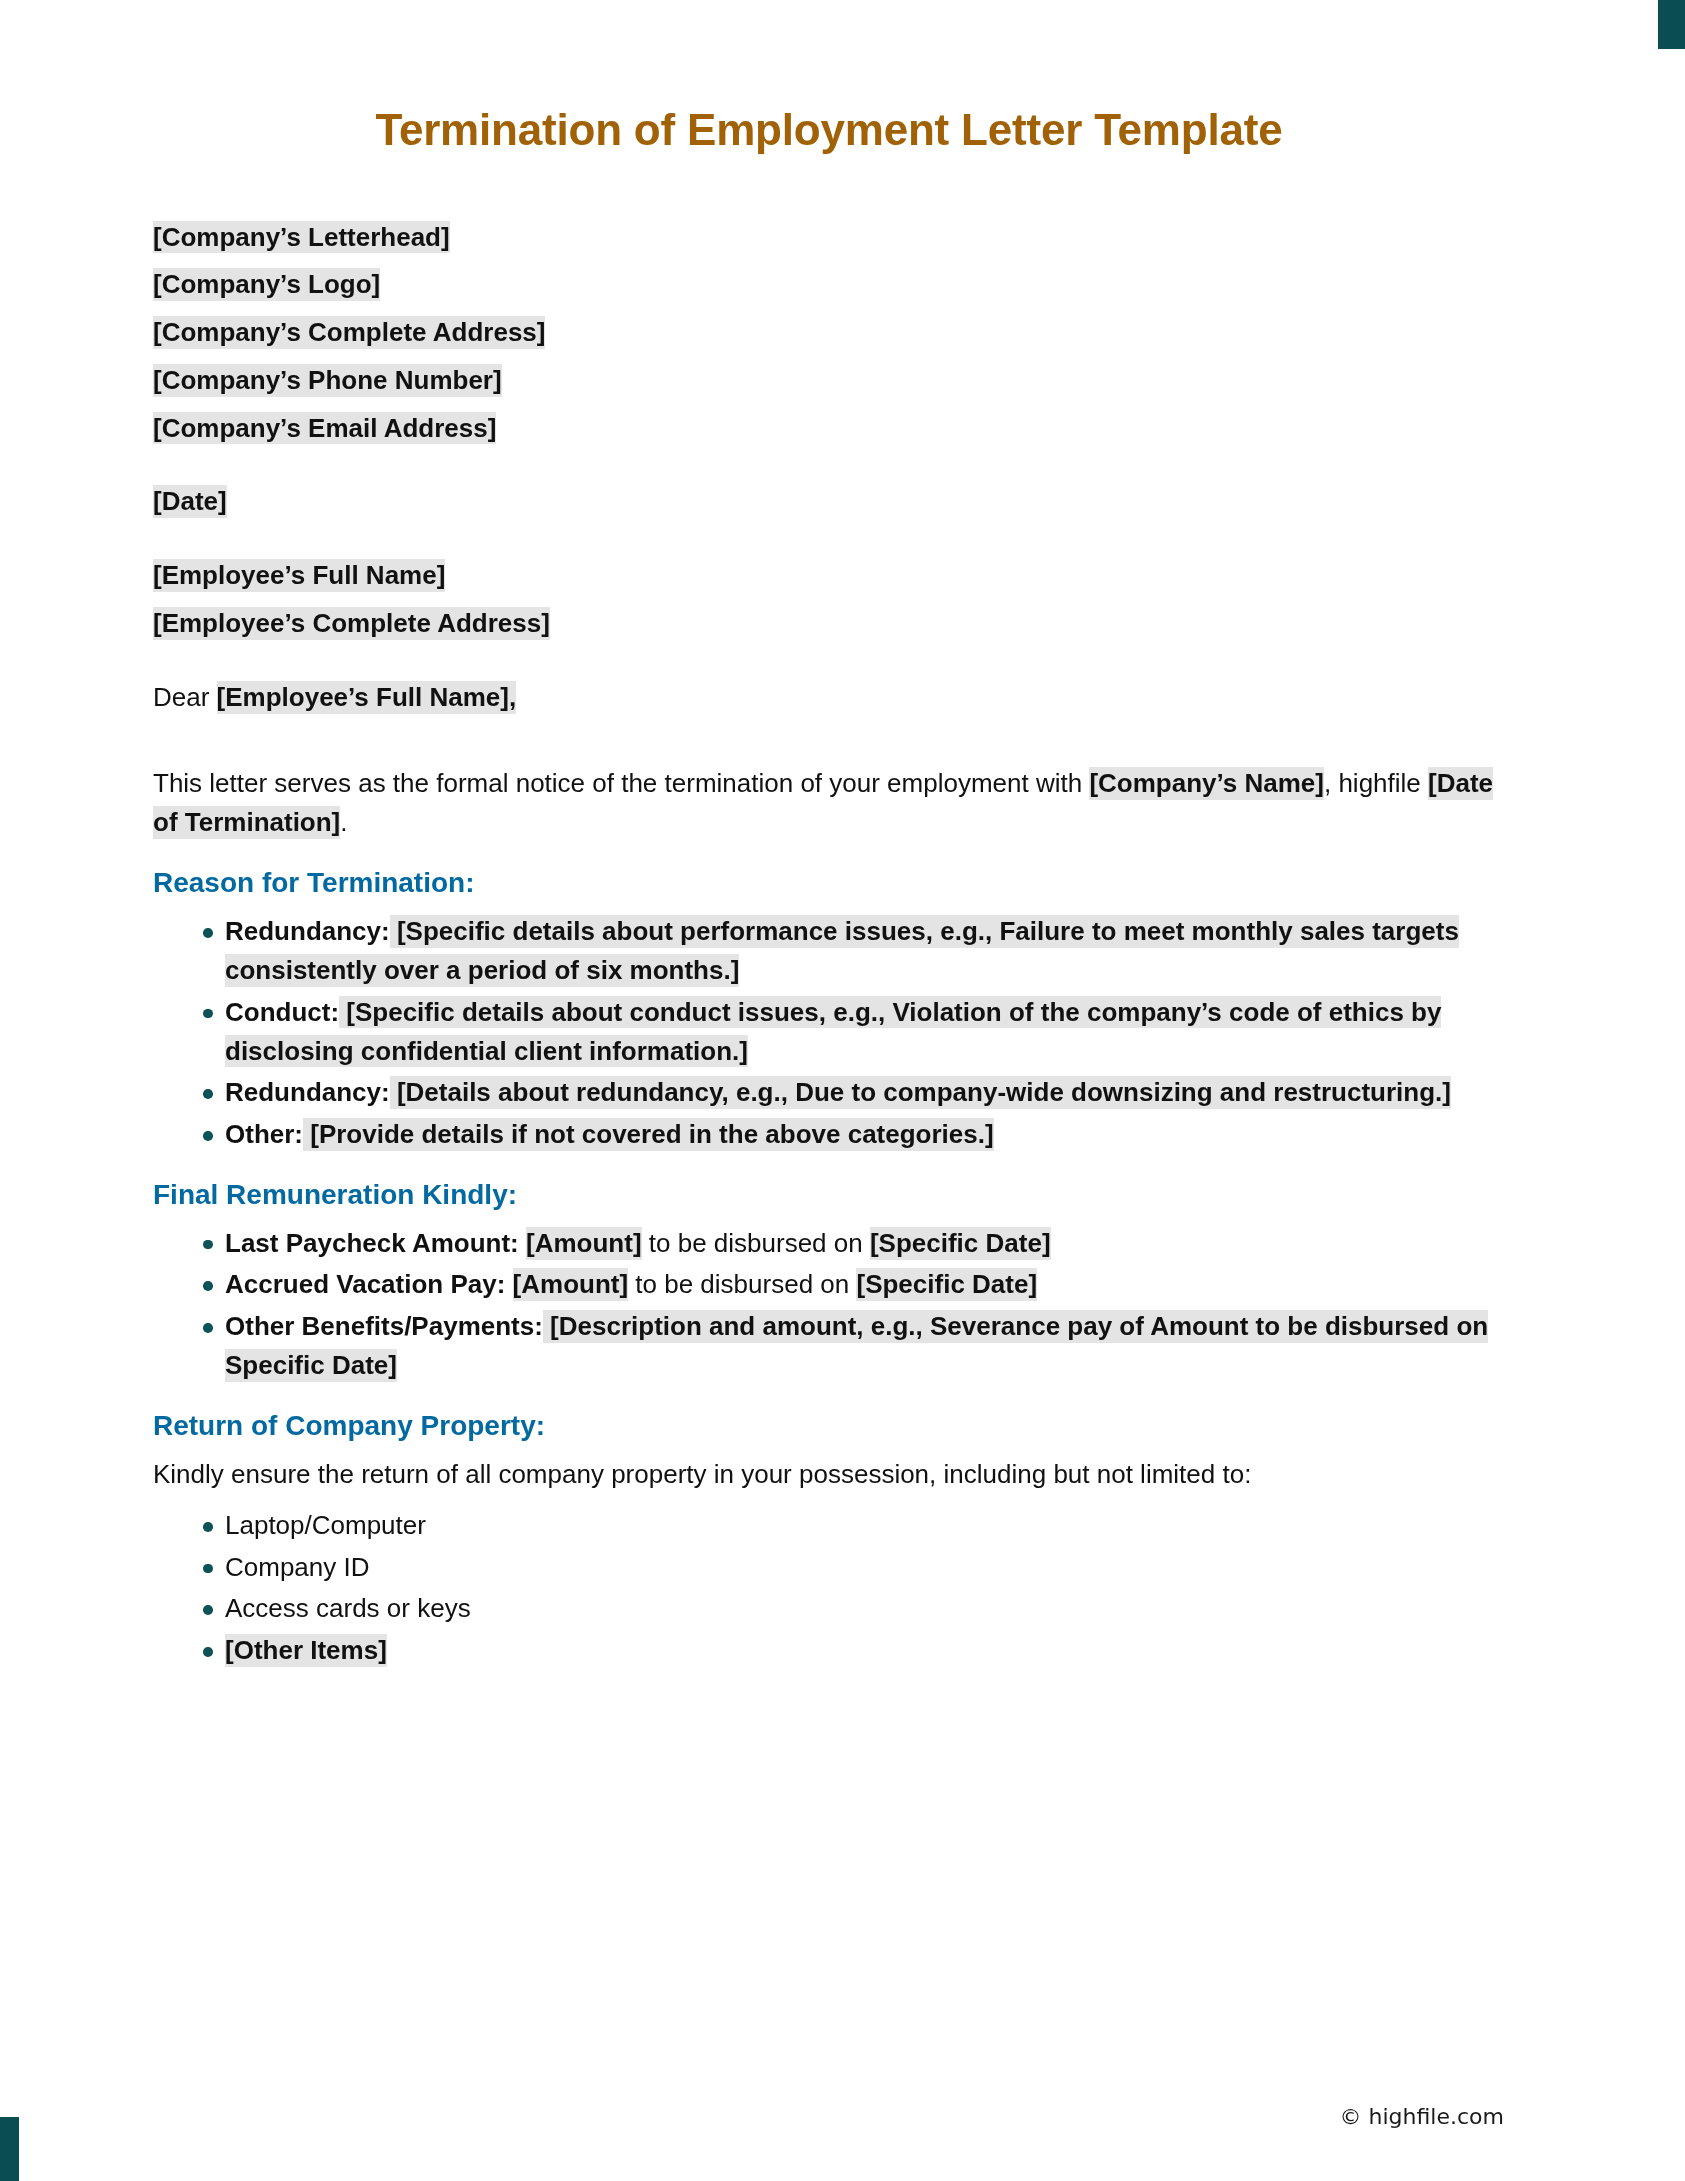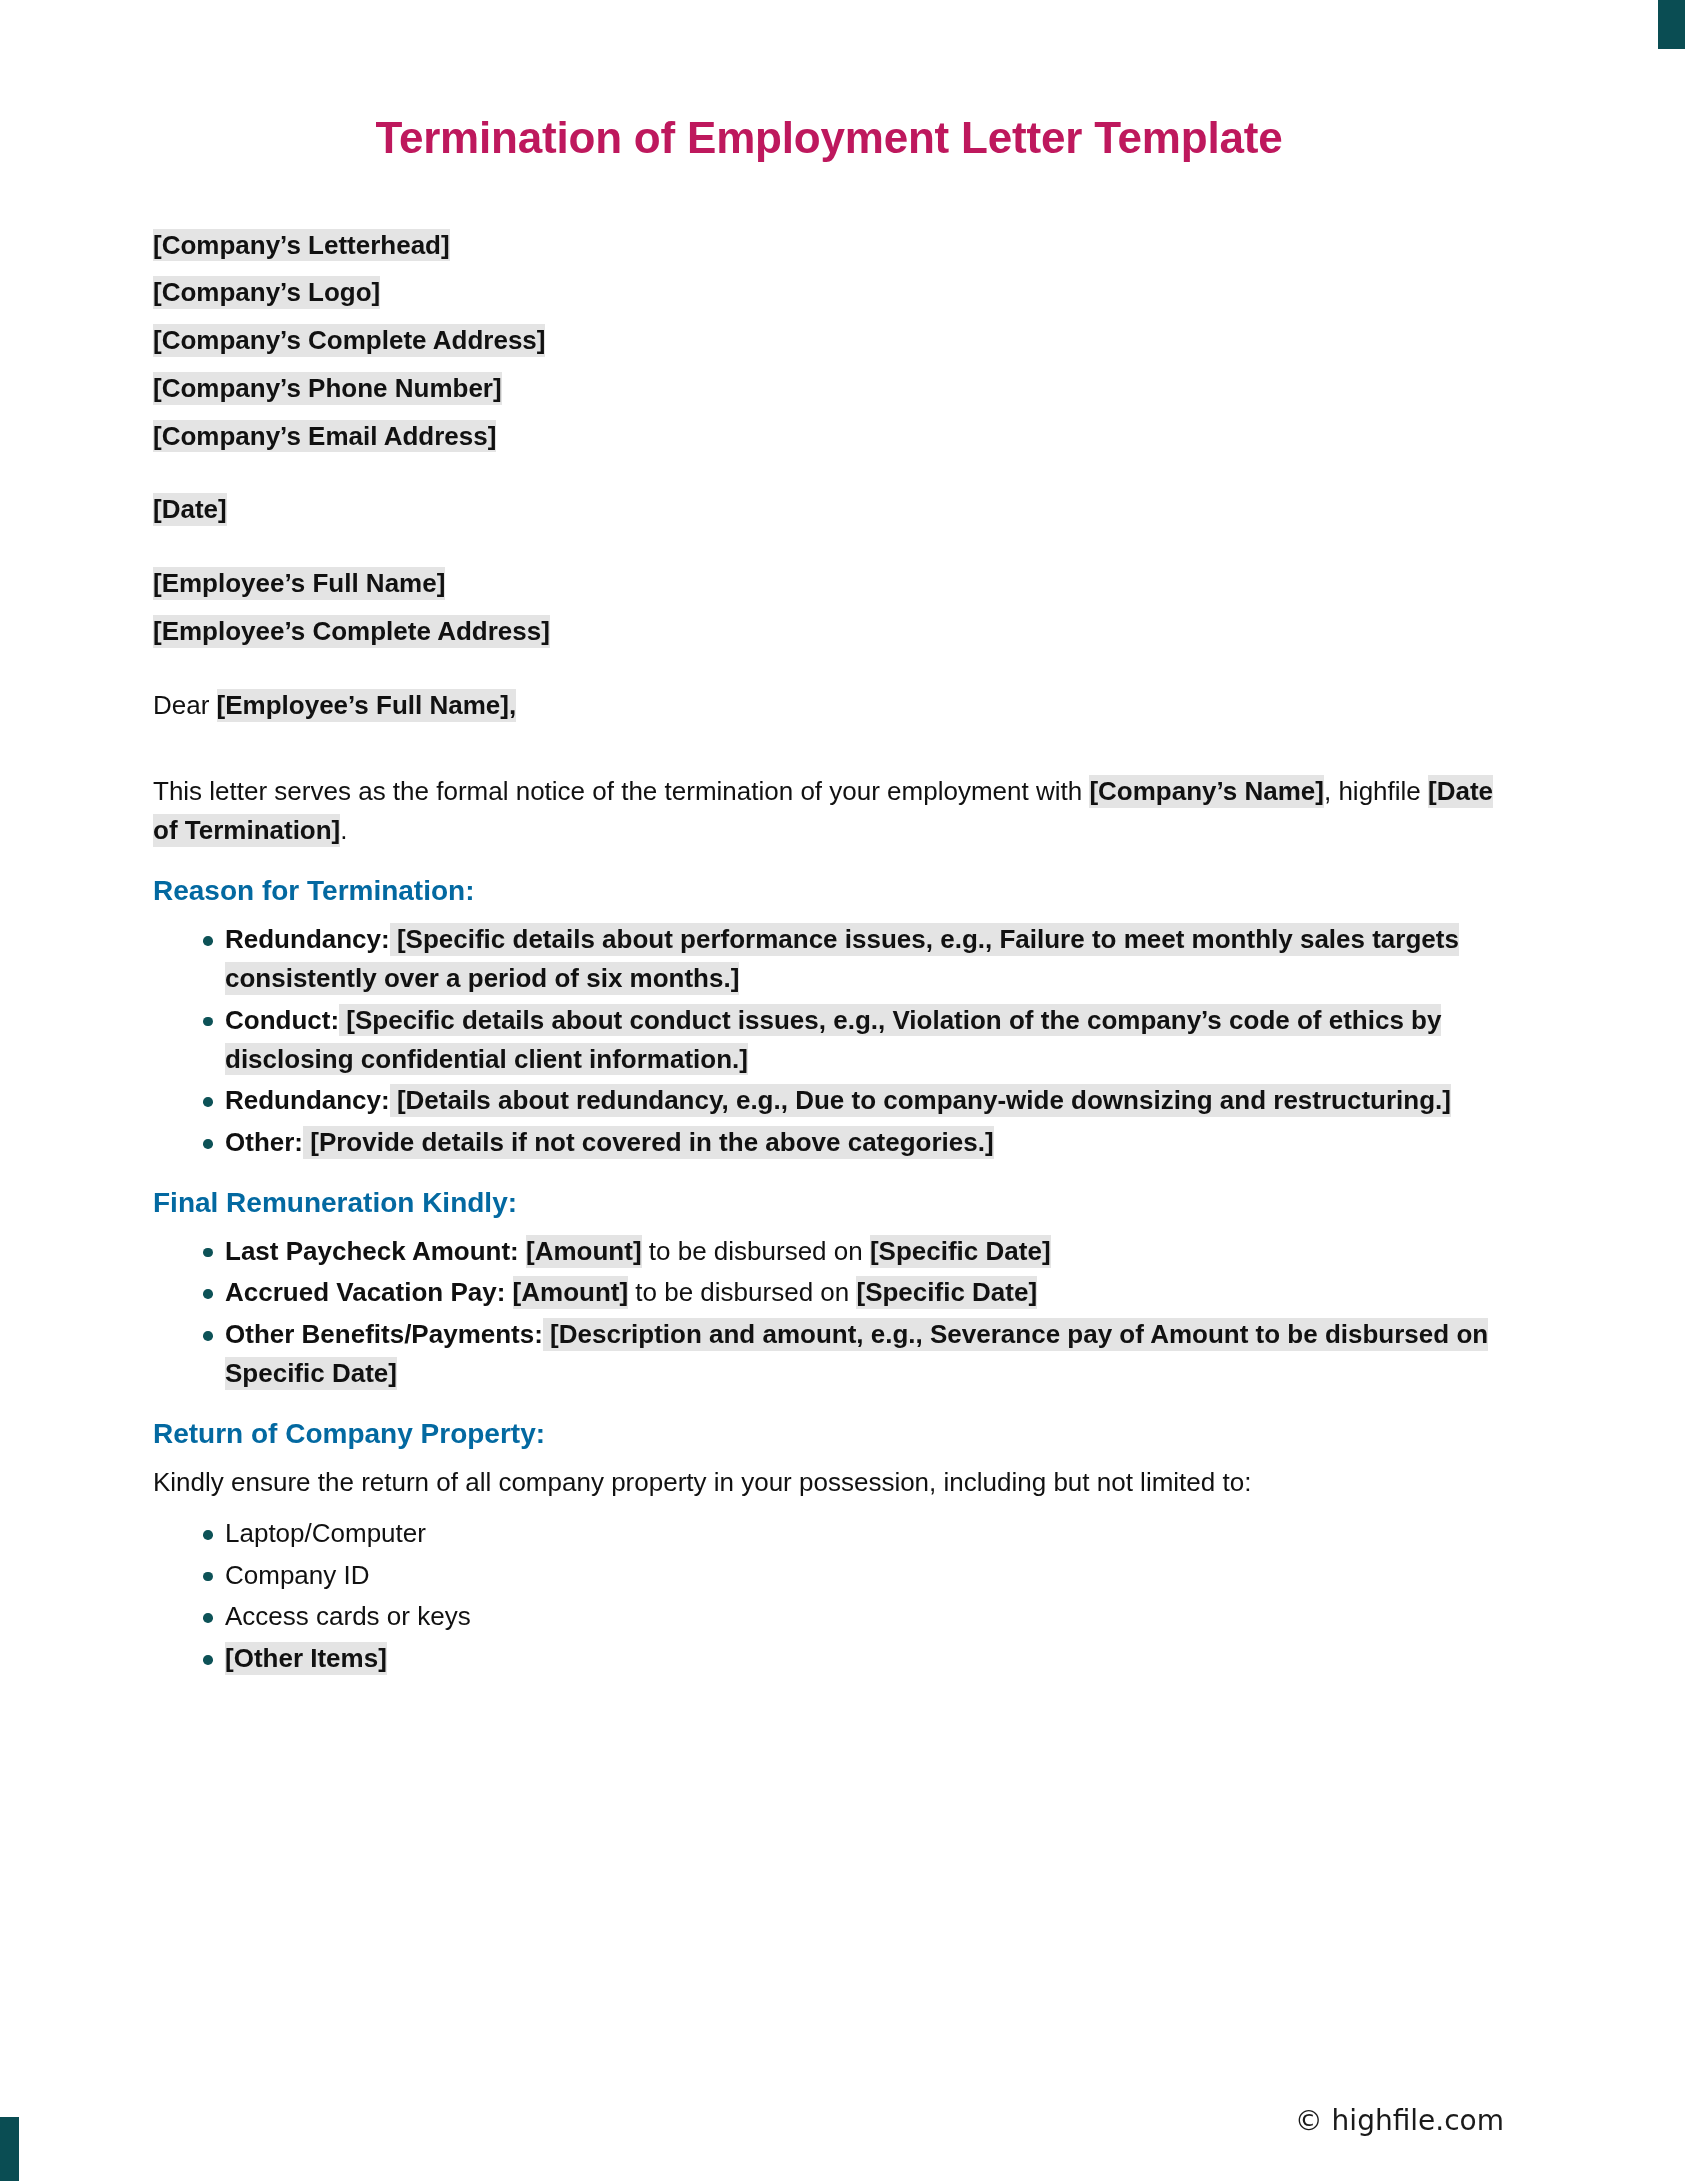--- a/index.html
+++ b/index.html
@@ -35,25 +35,25 @@
   }
 
   .content {
     position: absolute;
     left: 153px;
     top: 0;
     width: 1352px;
   }
 
   h1.doc-title {
-    color: #be185d;
+    color: #a16207;
     font-size: 44px;
     font-weight: bold;
     text-align: center;
-    margin: 16px;
+    margin: 8px;
     padding: 98px 0 0 0;
     letter-spacing: -0.2px;
     line-height: 1.1;
   }
 
   .body-area {
     margin-top: 63px;
     font-size: 26px;
     color: #111111;
     line-height: 1.50;
@@ -108,23 +108,23 @@
   }
 
   p.para {
     margin: 0 0 12.3px 0;
     line-height: 1.50;
   }
 
   .footer {
     position: absolute;
     right: 181px;
-    bottom: 44px;
+    bottom: 52px;
     font-family: "DejaVu Sans", sans-serif;
-    font-size: 28px;
+    font-size: 22px;
     color: #1a1a1a;
     white-space: nowrap;
   }
 </style>
 </head>
 <body>
 
 <div class="page">
 
   <div class="corner-bar-tr"></div>

